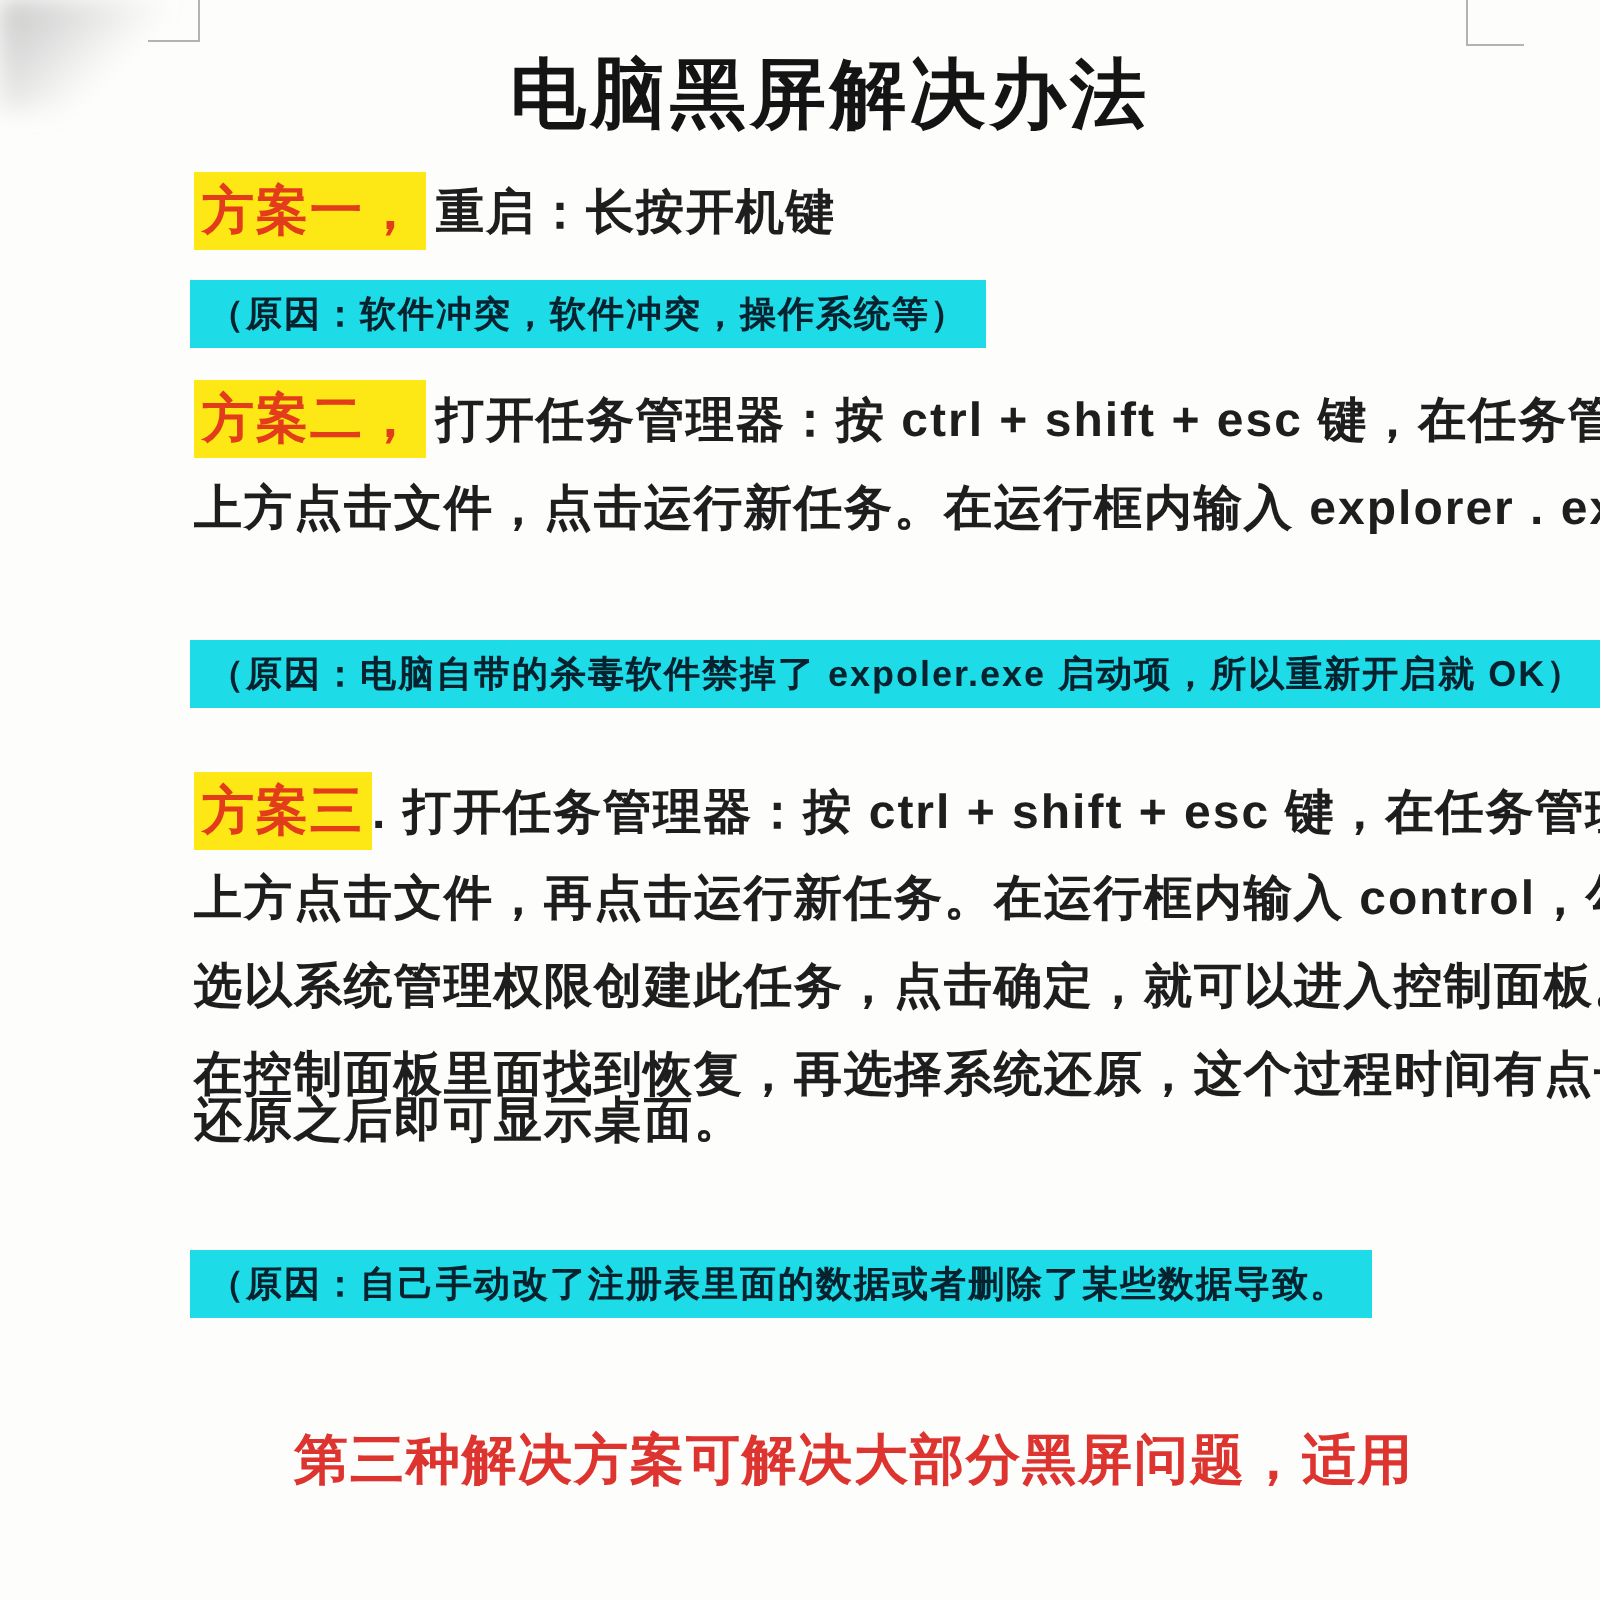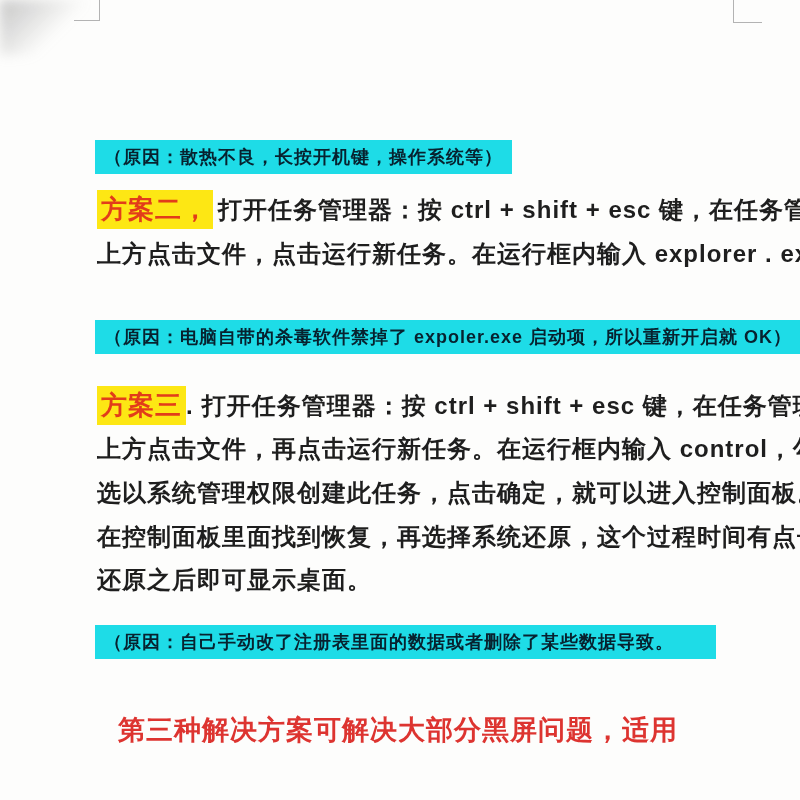--- a/index.html
+++ b/index.html
@@ -48,48 +48,50 @@
     color:var(--body-ink,#1e1e1e);font-size:24px;margin-right:8px;
   }
   .reason{position:absolute;left:95px;white-space:nowrap;}
   .reason span{
     display:inline-block;
     background:var(--highlight-cyan,#1edce7);
     color:var(--reason-ink,#07222f);
     font-size:18px;font-weight:bold;
     padding:5px 9px;letter-spacing:1px;
   }
-  .reason span.pad-right{padding-right:42px;}
+  .reason span.pad-right{padding-right:12px;}
   .footer-line{
-    position:absolute;left:80px;width:636px;text-align:center;
+    position:absolute;left:109px;width:636px;text-align:center;
     font-weight:bold;color:var(--footer-red,#dd3430);
     font-size:27px;letter-spacing:1px;white-space:nowrap;
   }
 </style>
 </head>
 <body>
 
 <div class="page">
 
   <div class="smudge"></div>
   <div class="mark-tl"></div>
   <div class="mark-tr"></div>
 
+  <h1 class="title">电脑黑屏解决办法</h1>
 
+  <div class="line" style="top:86px"><span class="hl-label">方案一，</span><span>重启：长按开机键</span></div>
 
-  <div class="reason" style="top:140px"><span>（原因：散热不良，长按开机键，操作系统等）</span></div>
+  <div class="reason" style="top:140px"><span>（原因：软件冲突，软件冲突，操作系统等）</span></div>
 
   <div class="line" style="top:190px"><span class="hl-label">方案二，</span><span>打开任务管理器：按 ctrl + shift + esc 键，在任务管理器</span></div>
   <div class="line" style="top:238px"><span>上方点击文件，点击运行新任务。在运行框内输入 explorer . exe</span></div>
 
   <div class="reason" style="top:320px"><span>（原因：电脑自带的杀毒软件禁掉了 expoler.exe 启动项，所以重新开启就 OK）</span></div>
 
   <div class="line" style="top:386px"><span class="hl-label" style="margin-right:0">方案三</span><span class="label-suffix">.</span><span>打开任务管理器：按 ctrl + shift + esc 键，在任务管理器</span></div>
   <div class="line" style="top:433px"><span>上方点击文件，再点击运行新任务。在运行框内输入 control，勾</span></div>
   <div class="line" style="top:477px"><span>选以系统管理权限创建此任务，点击确定，就可以进入控制面板。</span></div>
   <div class="line" style="top:521px"><span>在控制面板里面找到恢复，再选择系统还原，这个过程时间有点长</span></div>
-  <div class="line" style="top:564px"><span>还原之后即可显示桌面。</span></div>
+  <div class="line" style="top:544px"><span>还原之后即可显示桌面。</span></div>
 
   <div class="reason" style="top:625px"><span class="pad-right">（原因：自己手动改了注册表里面的数据或者删除了某些数据导致。</span></div>
 
   <div class="footer-line" style="top:712px">第三种解决方案可解决大部分黑屏问题，适用</div>
 
 </div>
 
 </body></html>

